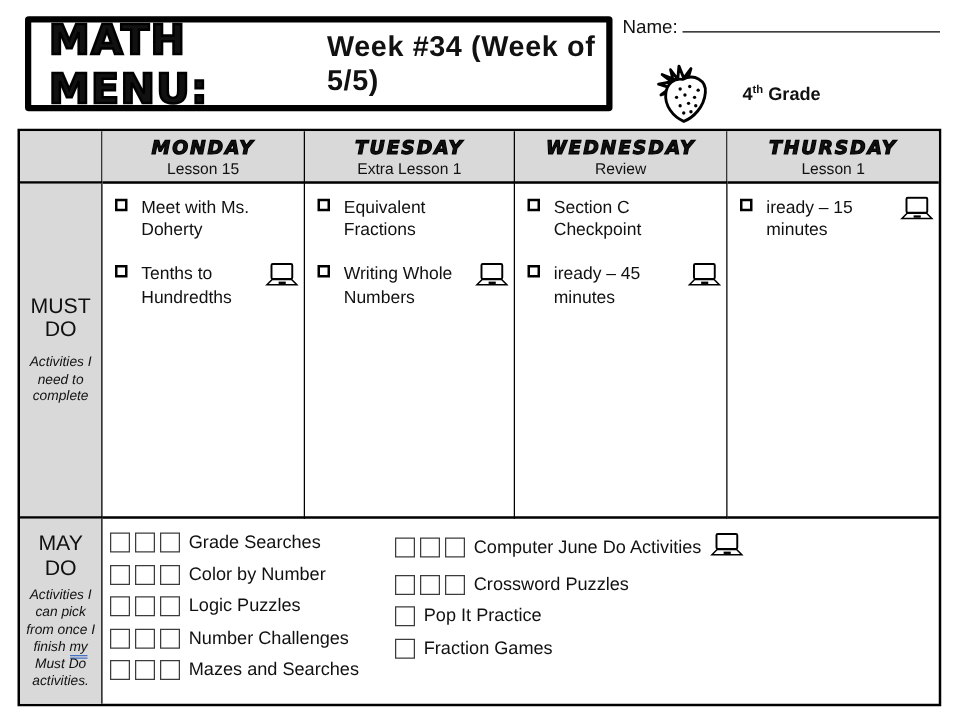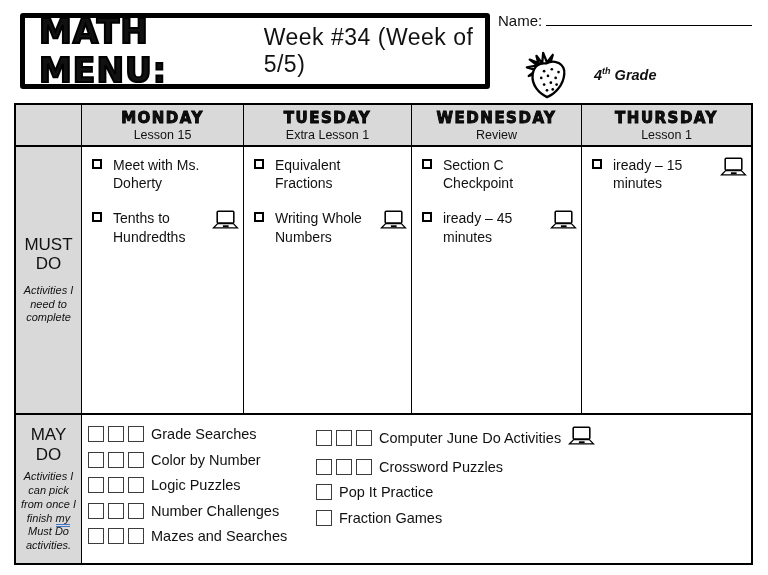--- a/index.html
+++ b/index.html
@@ -20,49 +20,49 @@
     background: #fff;
     display: flex; align-items: center;
     padding-left: 14px;
   }
   .title-main {
     font-family: "DejaVu Sans", sans-serif;
     font-weight: 900; font-size: 33px;
     letter-spacing: 1px;
     -webkit-text-stroke: 2px #000;
   }
-  .title-sub { font-size: 23px; margin-left: 10px; letter-spacing: 0.5px; }
+  .title-sub { font-size: 23px; margin-left: 10px; letter-spacing: 0.5px; font-weight: bold; }
 
   .name-row { position: absolute; left: 498px; top: 12px; font-size: 15px; white-space: nowrap; }
   .name-line {
     display: inline-block; width: 206px; height: 14px;
     border-bottom: 1.6px solid #000; margin-left: 4px;
   }
 
   .strawberry-wrap { position: absolute; left: 523px; top: 50px; width: 48px; height: 50px; }
-  .grade-row { position: absolute; left: 594px; top: 66px; font-weight: bold; font-size: 14.5px; font-style: italic; }
+  .grade-row { position: absolute; left: 594px; top: 66px; font-weight: bold; font-size: 14.5px; }
   .grade-sup { font-size: 9px; vertical-align: super; }
 
   
   .menu-table {
     position: absolute; left: 14px; top: 103px;
     width: 739px; height: 462px;
     border: 2.5px solid #000;
     background: #fff;
     display: grid;
     grid-template-columns: 66px 162px 168px 170px 1fr;
     grid-template-rows: 42px 268px 1fr;
   }
   .gray { background: #d9d9d9; }
   .v-border { border-right: 1.5px solid #000; }
   .header-cell { border-bottom: 2px solid #000; }
   .day-header { display: flex; flex-direction: column; align-items: center; justify-content: center; }
   .day-name {
     font-family: "DejaVu Sans", sans-serif;
-    font-weight: 900; font-size: 15px; letter-spacing: 1.5px;
+    font-weight: 900; font-size: 15px; letter-spacing: 1.5px; font-style: italic;
     -webkit-text-stroke: 0.9px #000;
   }
   .day-lesson { font-size: 12.5px; margin-top: 1px; }
 
   .label-cell {
     display: flex; flex-direction: column; align-items: center; justify-content: center;
     text-align: center; padding: 4px 2px;
   }
   .mustdo-border { border-bottom: 2.5px solid #000; }
   .row-label { font-weight: 400; font-size: 17px; line-height: 1.15; width: 50px; }

